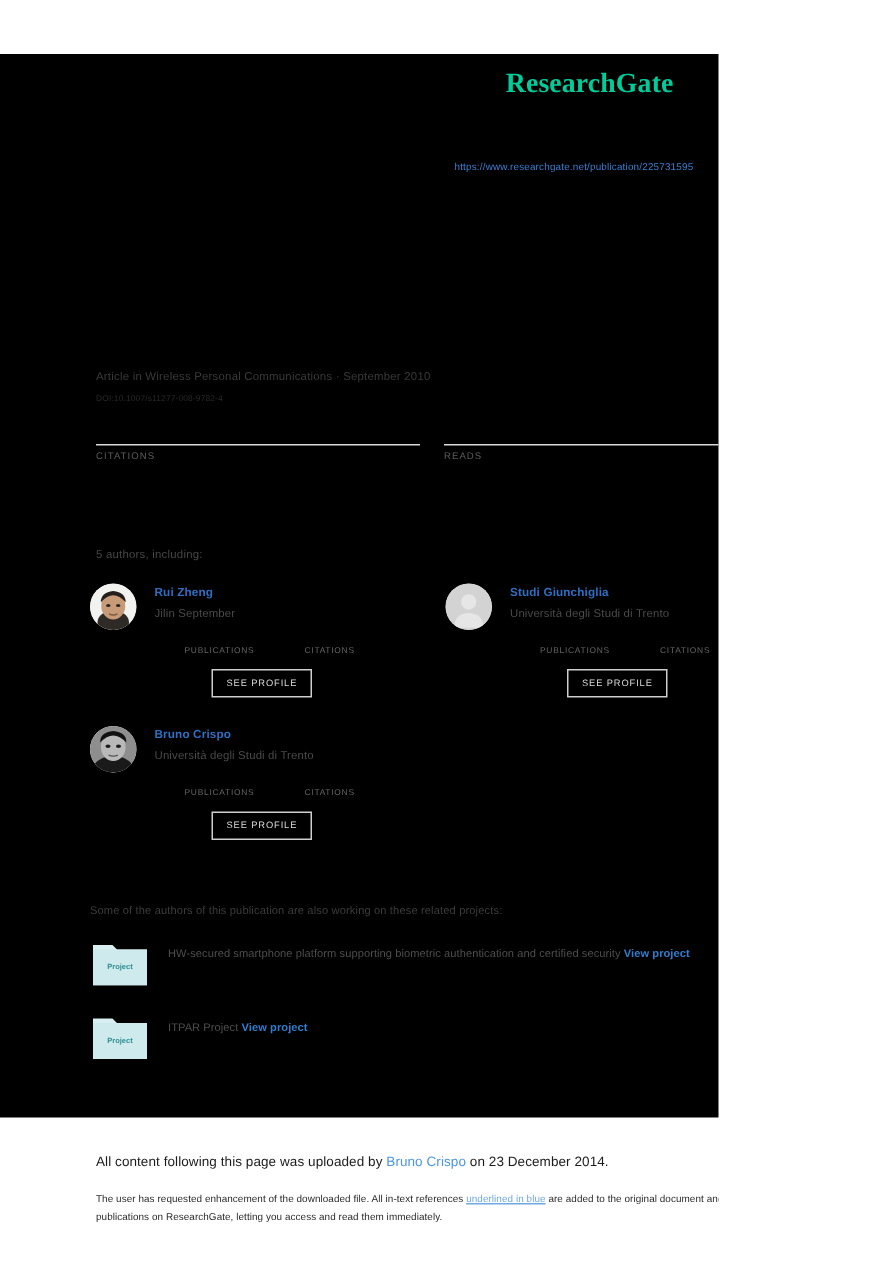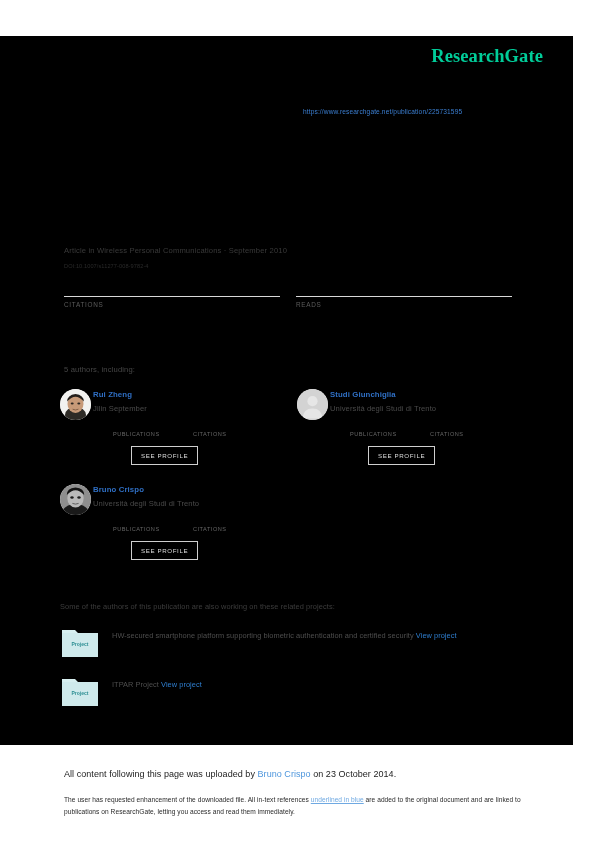--- a/index.html
+++ b/index.html
@@ -7,21 +7,21 @@
     margin: 0;
     padding: 0;
     background: #ffffff;
   }
   body {
     font-family: "Liberation Sans", sans-serif;
     -webkit-font-smoothing: antialiased;
   }
   #page {
     position: relative;
-    width: 573px;
+    width: 479px;
     height: 842px;
     background: #ffffff;
     overflow: hidden;
   }
 
   
   .black-panel {
     position: absolute;
     left: 0;
     top: 36px;
@@ -139,21 +139,21 @@
     left: 0;
     top: 0;
     width: 31px;
     height: 31px;
     border-radius: 50%;
     overflow: hidden;
     background: #e9e9e9;
   }
   .avatar svg { display: block; width: 31px; height: 31px; }
 
-  .author-body { margin-left: 33px; }
+  .author-body { margin-left: 43px; }
   .author-name {
     font-size: 7.8px;
     font-weight: bold;
     color: #2f6fc4;
     letter-spacing: 0.1px;
     line-height: 11px;
   }
   .author-affil {
     margin-top: 3px;
     font-size: 7.6px;
@@ -215,21 +215,21 @@
   .proj-icon svg { display: block; }
   .proj-text {
     margin-left: 50px;
     font-size: 7.4px;
     line-height: 17px;
     color: #4e4e4e;
     letter-spacing: 0.05px;
   }
   .proj-link {
     color: #2f7fd0;
-    font-weight: normal;
+    font-weight: bold;
   }
 
   
   .footer-main {
     position: absolute;
     left: 64px;
     top: 769px;
     font-size: 9px;
     color: #1c1c1c;
     letter-spacing: 0.05px;
@@ -390,20 +390,20 @@
         <text x="18" y="19" font-family="Liberation Sans, sans-serif" font-size="5" fill="#2d8f93" text-anchor="middle" font-weight="bold">Project</text>
       </svg>
     </div>
     <div class="proj-text">
       <span>ITPAR Project</span>
       <span class="proj-link">View project</span>
     </div>
   </div>
 
   <div class="footer-main">
-    <span>All content following this page was uploaded by </span><span class="flink">Bruno Crispo</span><span> on 23 October 2014.</span>
+    <span>All content following this page was uploaded by </span><span class="flink">Bruno Crispo</span><span> on 23 December 2014.</span>
   </div>
 
   <div class="footer-note">
     <span>The user has requested enhancement of the downloaded file. All in-text references </span><span class="nlink">underlined in blue</span><span> are added to the original document and are linked to publications on ResearchGate, letting you access and read them immediately.</span>
   </div>
 
 </div>
 
 </body></html>

